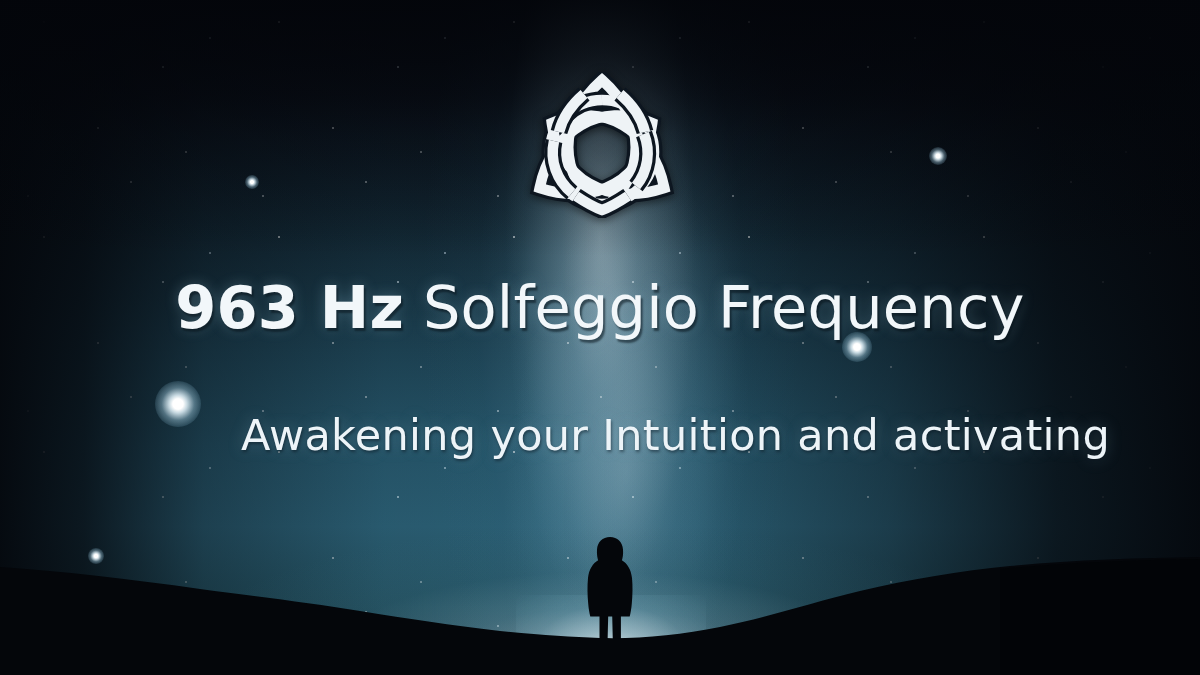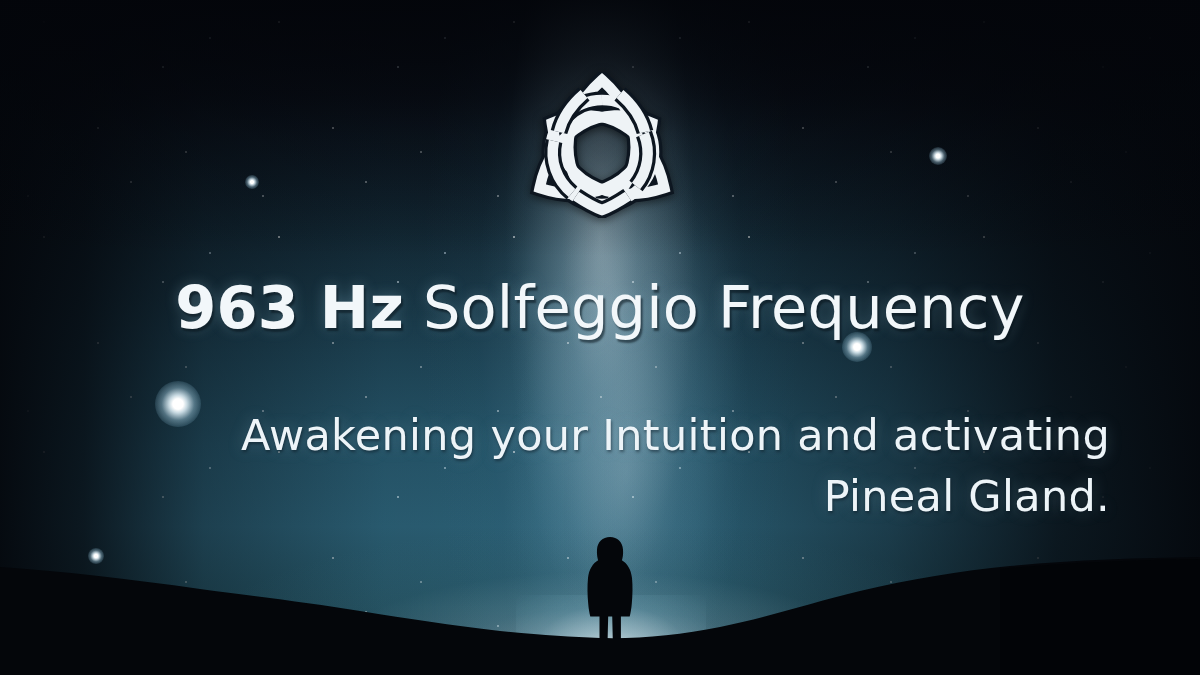--- a/index.html
+++ b/index.html
@@ -313,21 +313,20 @@
         <path d="M 43 60 C 46 48, 54 34, 68 22"></path>
         <path d="M 60 124 C 72 132, 80 136, 86 138 C 92 136, 100 132, 112 124"></path>
       </g>
     </svg>
   </div>
 
   <div id="title"><span class="hz">963 Hz</span><span class="rest"> Solfeggio Frequency</span></div>
 
   <div id="subtitle">
     <div>Awakening your Intuition and activating</div>
-    <div>Pineal Gland.</div>
   </div>
 
   <div id="feet-glow"></div>
 
   <div id="figure">
     <svg viewBox="0 0 70 133" xmlns="http://www.w3.org/2000/svg" aria-label="Silhouette of a standing person">
       <g fill="#04060a">
 
         <path d="M35 0 C27.5 0 22.5 5 22 12.5 C21.7 17.5 22.4 21.5 23.5 24.5
                  L46.5 24.5 C47.7 21.5 48.4 17.5 48 12.5 C47.5 5 42.5 0 35 0 Z"></path>

